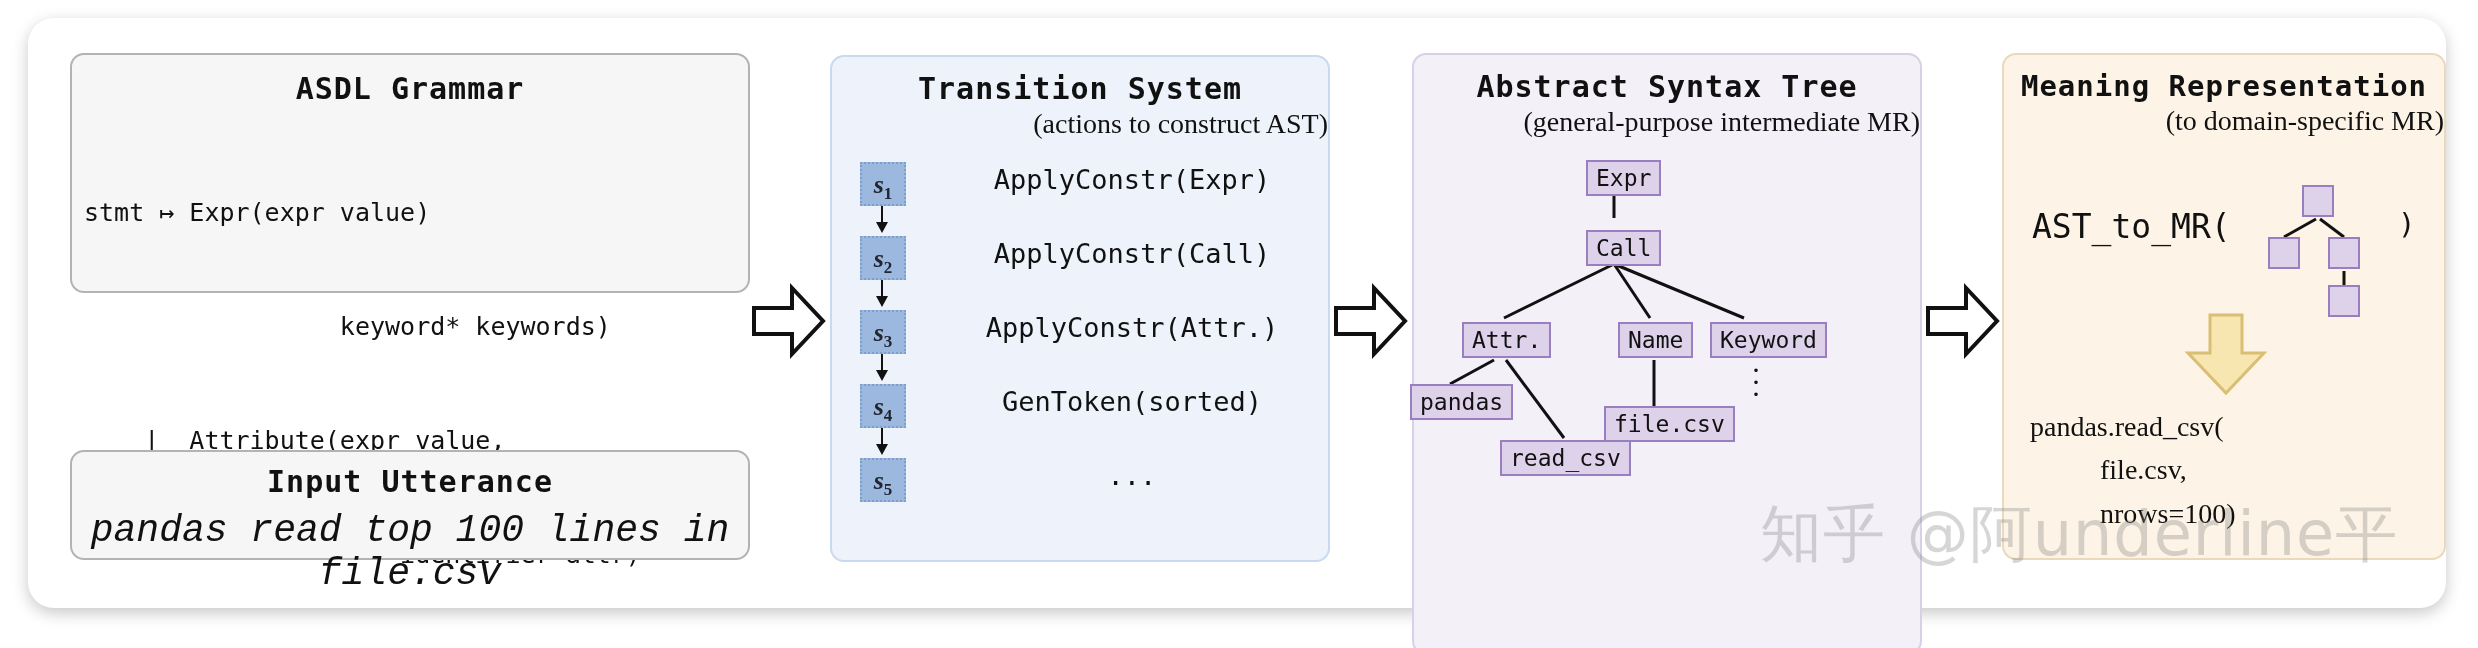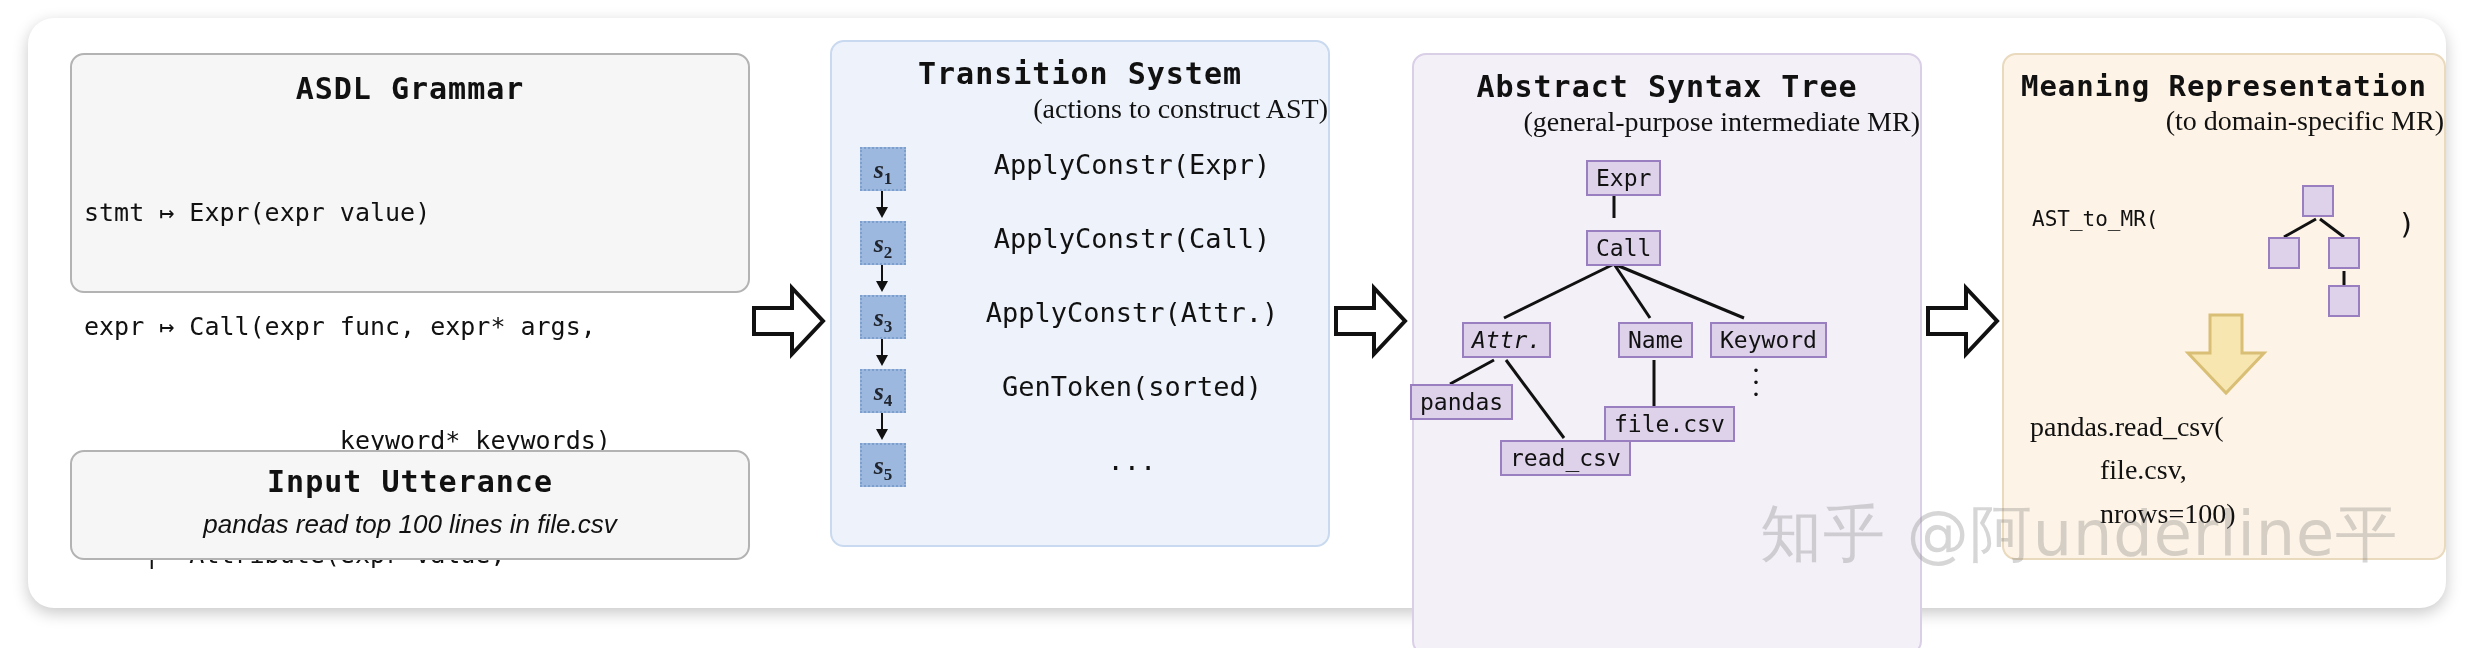--- a/index.html
+++ b/index.html
@@ -41,27 +41,27 @@
   }
   .g-row{display:block;white-space:pre;}
 
   
   #panel-utt{
     left:70px;top:450px;width:680px;height:110px;
     background:#f6f6f6;border:2px solid #b3b3b3;
   }
   #panel-utt .panel-title{margin-top:12px;}
   .utterance{
-    font-family:Liberation Sans, sans-serif;font-style:italic;
-    font-size:26px;text-align:center;color:#111;margin-top:10px;
+    font-family:Liberation Mono, monospace;font-style:italic;
+    font-size:38px;text-align:center;color:#111;margin-top:10px;
   }
 
   
   #panel-trans{
-    left:830px;top:40px;width:500px;height:507px;
+    left:830px;top:55px;width:500px;height:507px;
     background:#eef3fb;border:2px solid #c9d9ef;
   }
   #panel-trans .panel-title{margin-top:14px;}
   .steps{position:relative;margin-top:14px;}
   .step-row{position:relative;height:74px;}
   .state-box{
     position:absolute;left:28px;top:8px;width:46px;height:44px;
     background:#9cb8df;border:2px dotted #7d9fce;box-sizing:border-box;
     font-family:"Liberation Serif",serif;font-style:italic;font-weight:bold;
     font-size:26px;color:#20252e;text-align:center;line-height:42px;
@@ -102,21 +102,21 @@
 
   
   #panel-mr{
     left:2002px;top:53px;width:444px;height:507px;
     background:#fdf3e6;border:2px solid #e9d9bd;
   }
   #panel-mr .panel-title{margin-top:14px;font-size:29px;}
   .mr-call{
     position:absolute;left:28px;top:152px;
     font-family:"DejaVu Sans Mono","Liberation Mono",monospace;
-    font-size:21px;color:#111;
+    font-size:33px;color:#111;
   }
   .mr-paren-r{
     position:absolute;left:394px;top:152px;
     font-family:"DejaVu Sans Mono","Liberation Mono",monospace;
     font-size:29px;color:#111;
   }
   .minitree{position:absolute;left:258px;top:128px;width:120px;height:110px;}
   .mini-node{
     position:absolute;width:32px;height:32px;
     background:#ddd2ea;border:2px solid #9a7fc0;box-sizing:border-box;
@@ -142,21 +142,20 @@
 </head>
 <body>
 
 <div class="stage">
   <div class="outer-card"></div>
 
   <div class="panel" id="panel-asdl">
     <div class="panel-title">ASDL Grammar</div>
     <div class="grammar">
       <span class="g-row">stmt ↦ Expr(expr value)</span>
-      <span class="g-row">expr ↦ Call(expr func, expr* args,</span>
       <span class="g-row">                 keyword* keywords)</span>
       <span class="g-row">    |  Attribute(expr value,</span>
       <span class="g-row">                     identifier attr)</span>
       
       
     </div>
   </div>
 
   <div class="panel" id="panel-utt">
     <div class="panel-title">Input Utterance</div>
@@ -235,21 +234,21 @@
           <line x1="200" y1="126" x2="236" y2="180"></line>
           <line x1="200" y1="126" x2="330" y2="180"></line>
           <line x1="80" y1="222" x2="36" y2="246"></line>
           <line x1="92" y1="222" x2="150" y2="300"></line>
           <line x1="240" y1="222" x2="240" y2="270"></line>
         </g>
       </svg>
 
       <div class="node" style="left:172px;top:22px;">Expr</div>
       <div class="node" style="left:172px;top:92px;">Call</div>
-      <div class="node" style="left:48px;top:184px;font-style:italic;">Attr.</div>
+      <div class="node" style="left:48px;top:184px;">Attr.</div>
       <div class="node" style="left:204px;top:184px;">Name</div>
       <div class="node" style="left:296px;top:184px;">Keyword</div>
       <div class="node" style="left:-4px;top:246px;">pandas</div>
       <div class="node" style="left:86px;top:302px;">read_csv</div>
       <div class="node" style="left:190px;top:268px;">file.csv</div>
 
       <div class="dots-v" style="left:330px;top:226px;width:24px;">
         <span>·</span>
           <span>·</span>
           <span>·</span>

